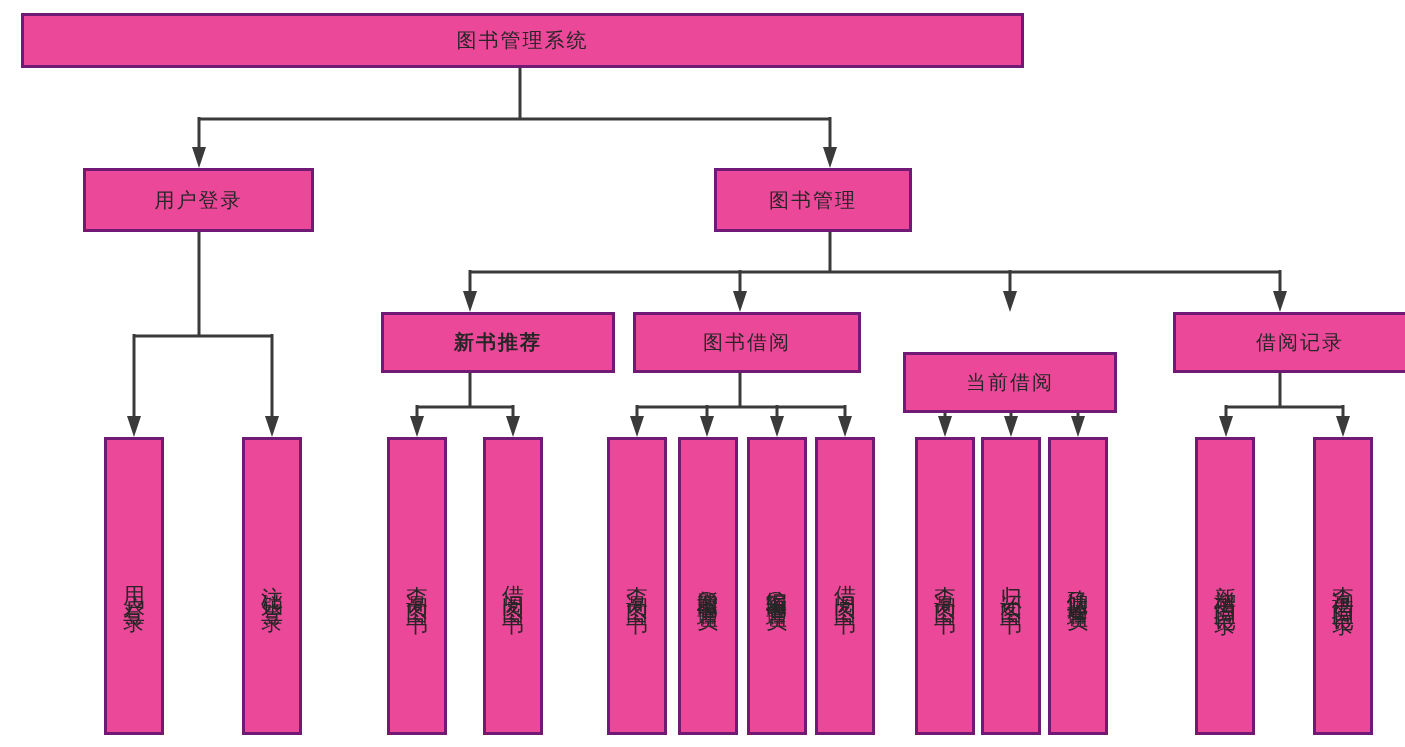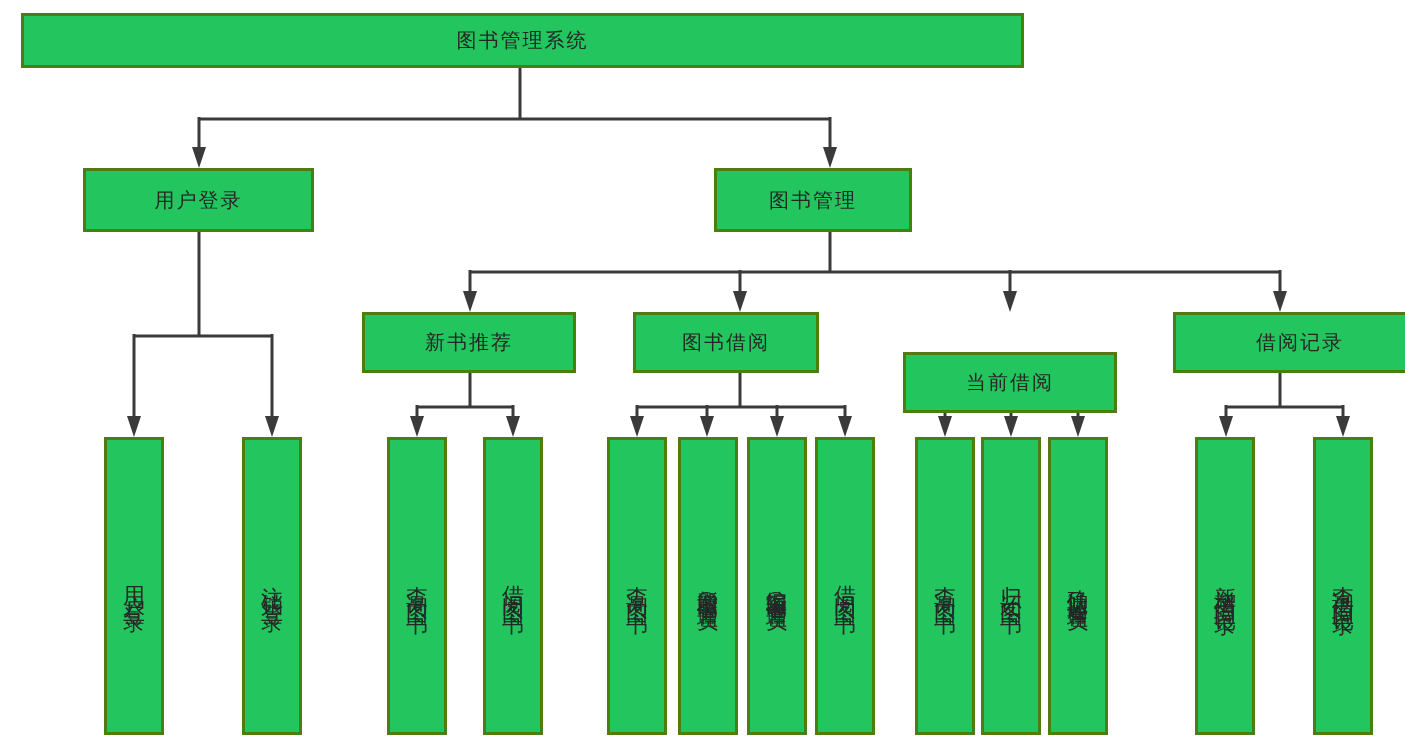--- a/index.html
+++ b/index.html
@@ -2,21 +2,21 @@
 <html><head>
 <meta charset="utf-8">
 <style>
   html,body{margin:0;padding:0;background:#ffffff;}
   .stage{
     position:relative;width:1405px;height:747px;background:#ffffff;
     font-family:"Liberation Sans","DejaVu Sans",sans-serif;overflow:hidden;
   }
   .connectors{position:absolute;left:0;top:0;z-index:1;}
   .node{
-    position:absolute;background:#22c55e;border:3px solid #4d7c0f;box-sizing:border-box;
+    position:absolute;background:#ec4899;border:3px solid #701a75;box-sizing:border-box;
     display:flex;align-items:center;justify-content:center;color:#262626;z-index:2;
   }
   .node.h{font-size:20px;letter-spacing:2px;white-space:nowrap;}
   .node.v{
     writing-mode:vertical-lr;text-orientation:mixed;
     font-size:22px;letter-spacing:9px;line-height:1;
   }
   .node.v.med{letter-spacing:6px;}
   .node.v.tight{font-size:21px;letter-spacing:3px;}
   .watermark{
@@ -99,24 +99,24 @@
     <span>图书管理系统</span>
   </div>
 
   <div class="node h" style="left:83px;top:168px;width:231px;height:64px;">
     <span>用户登录</span>
   </div>
   <div class="node h" style="left:714px;top:168px;width:198px;height:64px;">
     <span>图书管理</span>
   </div>
 
-  <div class="node h" style="left:362px;top:312px;width:214px;height:61px;">
+  <div class="node h" style="left:381px;top:312px;width:234px;height:61px;font-weight:bold;">
     <span>新书推荐</span>
   </div>
-  <div class="node h" style="left:633px;top:312px;width:186px;height:61px;">
+  <div class="node h" style="left:633px;top:312px;width:228px;height:61px;">
     <span>图书借阅</span>
   </div>
   <div class="node h" style="left:903px;top:312px;width:214px;height:61px;margin-top:40px;">
     <span>当前借阅</span>
   </div>
   <div class="node h" style="left:1173px;top:312px;width:254px;height:61px;">
     <span>借阅记录</span>
   </div>
 
   <div class="node v" style="left:104px;top:437px;width:60px;height:298px;">

